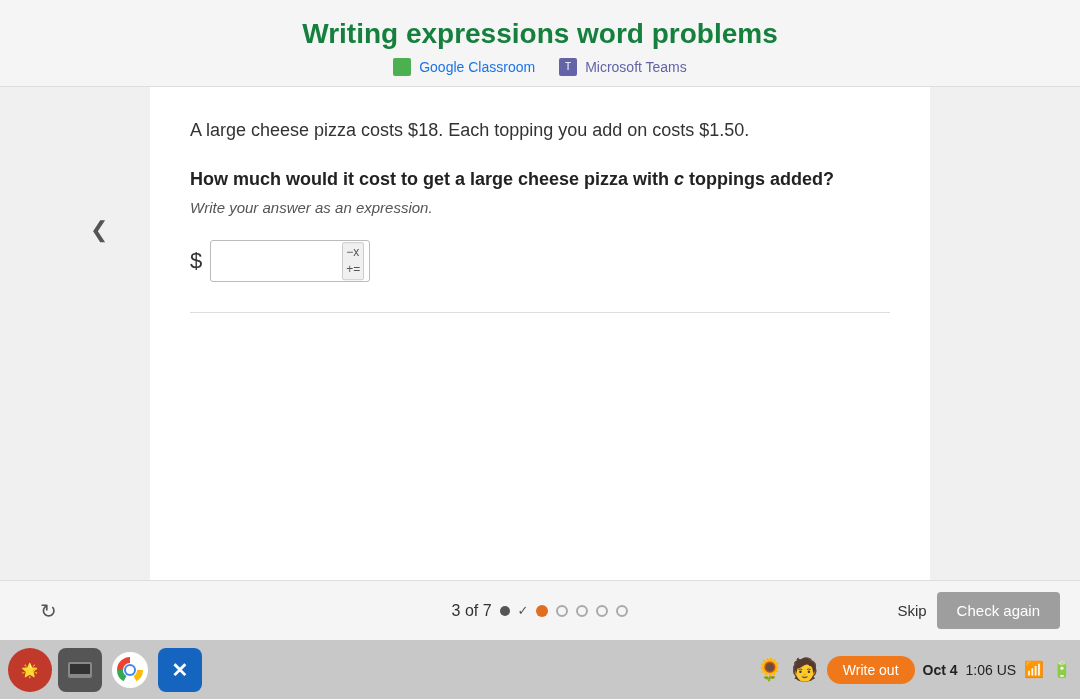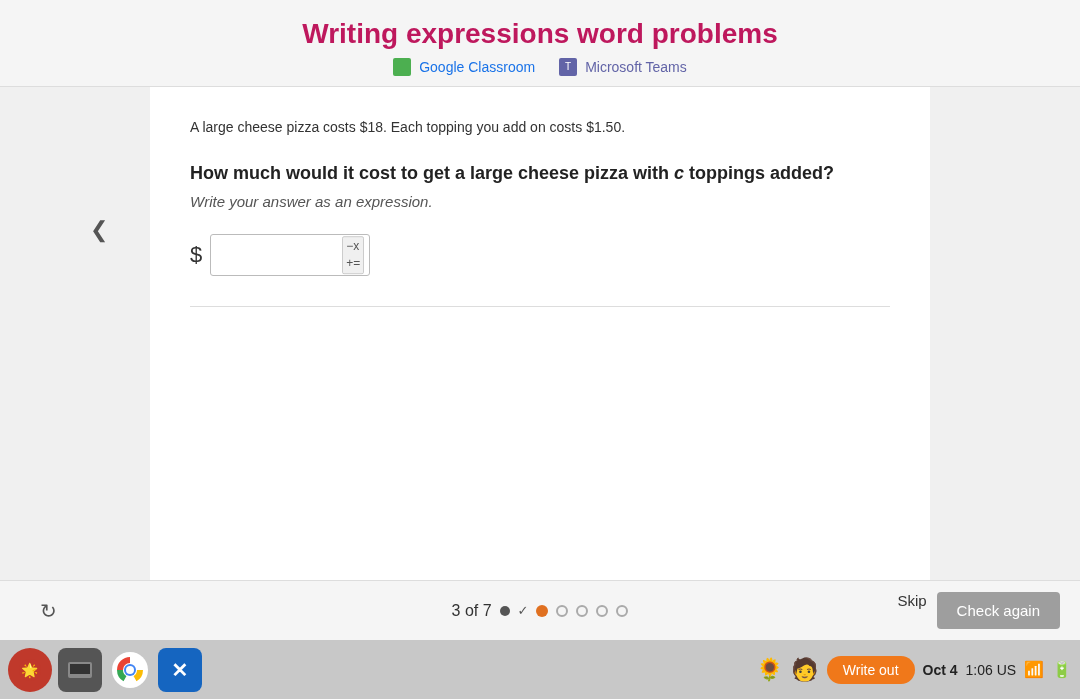--- a/index.html
+++ b/index.html
@@ -27,21 +27,21 @@
       width: 100%;
       background: #f5f5f5;
       padding: 18px 0 10px 0;
       text-align: center;
       border-bottom: 1px solid #ddd;
     }
 
     .page-title {
       font-size: 28px;
       font-weight: 600;
-      color: #be185d;
+      color: #15803d;
       margin-bottom: 8px;
     }
 
     .share-links {
       display: flex;
       justify-content: center;
       gap: 24px;
       font-size: 14px;
     }
 
@@ -64,21 +64,21 @@
     
     .question-area {
       width: 780px;
       background: white;
       margin-top: 0;
       padding: 30px 40px 30px 40px;
       flex: 1;
     }
 
     .problem-text {
-      font-size: 14px;
+      font-size: 18px;
       color: #333;
       margin-bottom: 22px;
       line-height: 1.5;
     }
 
     .question-text {
       font-size: 18px;
       font-weight: 700;
       color: #222;
       margin-bottom: 6px;
@@ -161,21 +161,21 @@
     .nav-center {
       display: flex;
       align-items: center;
       gap: 10px;
     }
 
     .nav-right {
       position: absolute;
       right: 20px;
       display: flex;
-      align-items: flex-start;
+      align-items: center;
       gap: 10px;
     }
 
     .refresh-icon {
       font-size: 20px;
       color: #555;
       cursor: pointer;
     }
 
     .progress-text {

